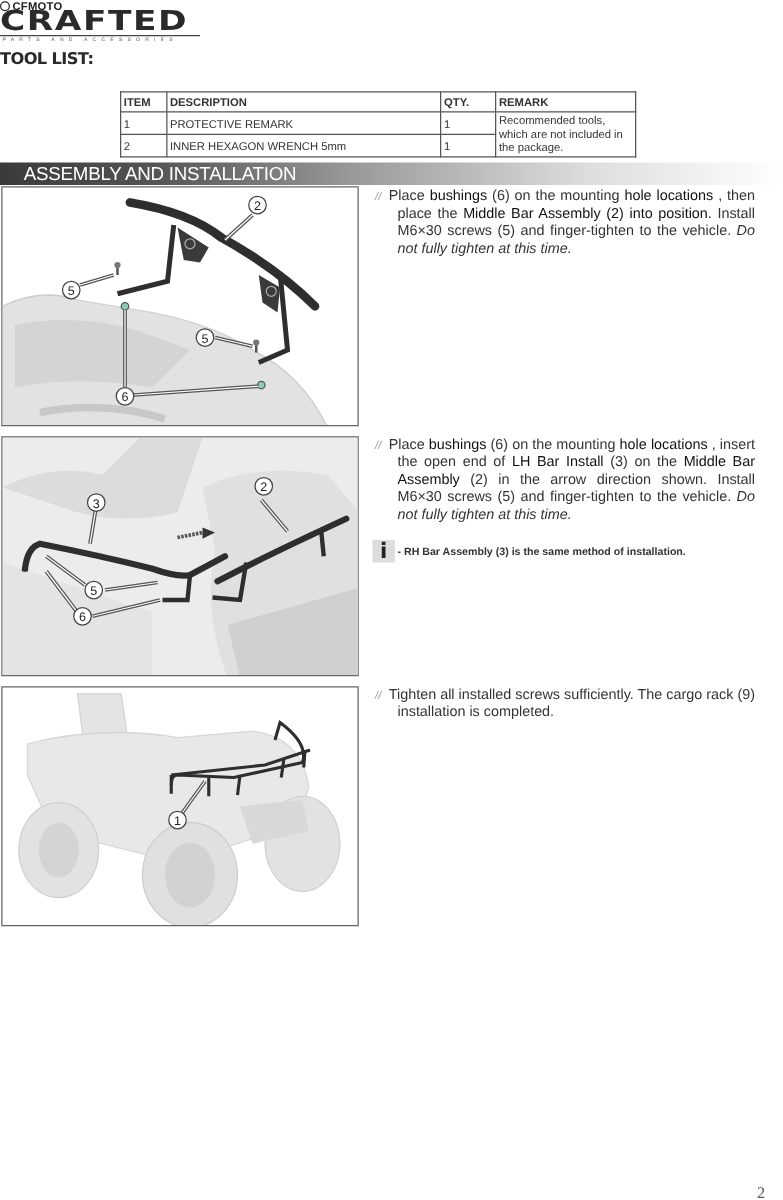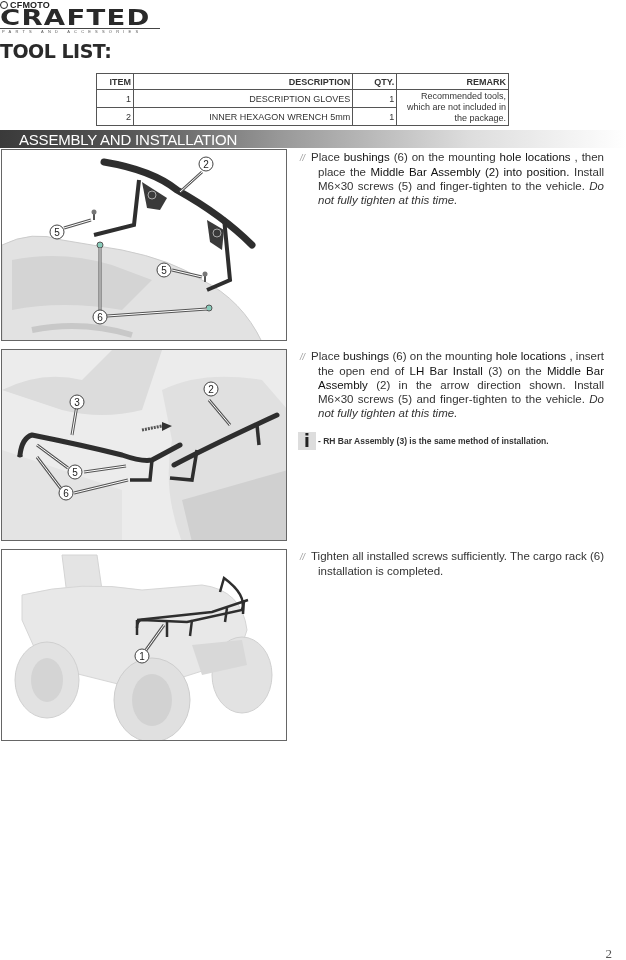--- a/index.html
+++ b/index.html
@@ -3,23 +3,23 @@
 <meta charset="utf-8">
 <style>
   html,body{margin:0;padding:0;background:#fff;}
   body{width:626px;height:960px;position:relative;overflow:hidden;font-family:"Liberation Sans",sans-serif;color:#222;}
   .logo{position:absolute;left:0;top:0;width:165px;height:36px;}
   .logo .brand-top{position:absolute;left:0;top:0;display:flex;align-items:center;gap:2px;font-weight:bold;font-size:9px;color:#222;letter-spacing:0.2px;}
   .logo .brand-top .circ{width:8px;height:8px;border:1.5px solid #222;border-radius:50%;box-sizing:border-box;display:inline-block;}
   .logo .crafted{position:absolute;left:0;top:7px;font-family:"DejaVu Sans",sans-serif;font-weight:bold;font-size:22px;letter-spacing:1px;color:#2a2a2a;transform:scaleX(1.25);transform-origin:left;line-height:22px;}
   .logo .rule{position:absolute;left:0;top:28px;width:160px;height:1px;background:#444;}
   .logo .tag{position:absolute;left:2px;top:29px;font-size:4px;letter-spacing:4.2px;color:#555;}
-  .tool-title{position:absolute;left:0;top:40px;font-family:"DejaVu Sans",sans-serif;font-weight:bold;font-size:19px;letter-spacing:-0.5px;color:#2a2a2a;}
+  .tool-title{position:absolute;left:0;top:40px;font-family:"DejaVu Sans",sans-serif;font-weight:bold;font-size:13px;letter-spacing:-0.5px;color:#2a2a2a;}
   table.tools{position:absolute;left:96px;top:73px;width:413px;border-collapse:collapse;font-size:9px;color:#333;}
-  table.tools th,table.tools td{border:1px solid #555;text-align:right;padding:1px 2px;height:13px;}
+  table.tools th,table.tools td{border:1px solid #555;text-align:left;padding:1px 2px;height:13px;}
   table.tools th{font-weight:bold;}
   .section-bar{position:absolute;left:0;top:130px;width:626px;height:18px;background:linear-gradient(90deg,#3a3a3a 0%,#555 20%,#999 45%,#ddd 75%,#fff 100%);}
   .section-bar span{position:absolute;left:19px;top:1px;color:#fff;font-size:15px;letter-spacing:-0.2px;}
   .figure{position:absolute;left:1px;width:286px;border:1px solid #666;box-sizing:border-box;background:#fff;overflow:hidden;}
   .fig1{top:149px;height:192px;}
   .fig2{top:349px;height:192px;}
   .fig3{top:549px;height:192px;}
   .step{position:absolute;left:300px;width:304px;font-size:11.5px;line-height:14px;color:#333;text-align:justify;}
   .step .mark{color:#999;font-size:9px;font-style:italic;margin-right:6px;}
   .step .body{display:block;padding-left:18px;text-indent:-18px;}
@@ -60,21 +60,21 @@
     <tr>
       <th>ITEM</th>
       <th>DESCRIPTION</th>
       <th>QTY.</th>
       <th>REMARK</th>
     </tr>
   </thead>
   <tbody>
     <tr>
       <td>1</td>
-      <td>DESCRIPTION GLOVES</td>
+      <td>PROTECTIVE REMARK</td>
       <td>1</td>
       <td rowspan="2" style="line-height:11px;margin-top:38px;">Recommended tools, which are not included in the package.</td>
     </tr>
     <tr>
       <td>2</td>
       <td>INNER HEXAGON WRENCH 5mm</td>
       <td>1</td>
     </tr>
   </tbody>
 </table>
@@ -216,17 +216,17 @@
       <line x1="144" y1="100" x2="162" y2="75" stroke="#fff" stroke-width="1"></line>
     <g>
         <circle cx="140" cy="106" r="7" fill="#fff" stroke="#444"></circle>
         <text x="140" y="110" font-size="10" text-anchor="middle" fill="#222">1</text>
       </g>
   </svg>
 </div>
 
 <div class="step step3">
   <span class="body">
-    <span class="mark">//</span><span>Tighten all installed screws sufficiently. The cargo rack (6) installation is completed.</span>
+    <span class="mark">//</span><span>Tighten all installed screws sufficiently. The cargo rack (9) installation is completed.</span>
   </span>
 </div>
 
 <div class="page-num">2</div>
 
 </body></html>

